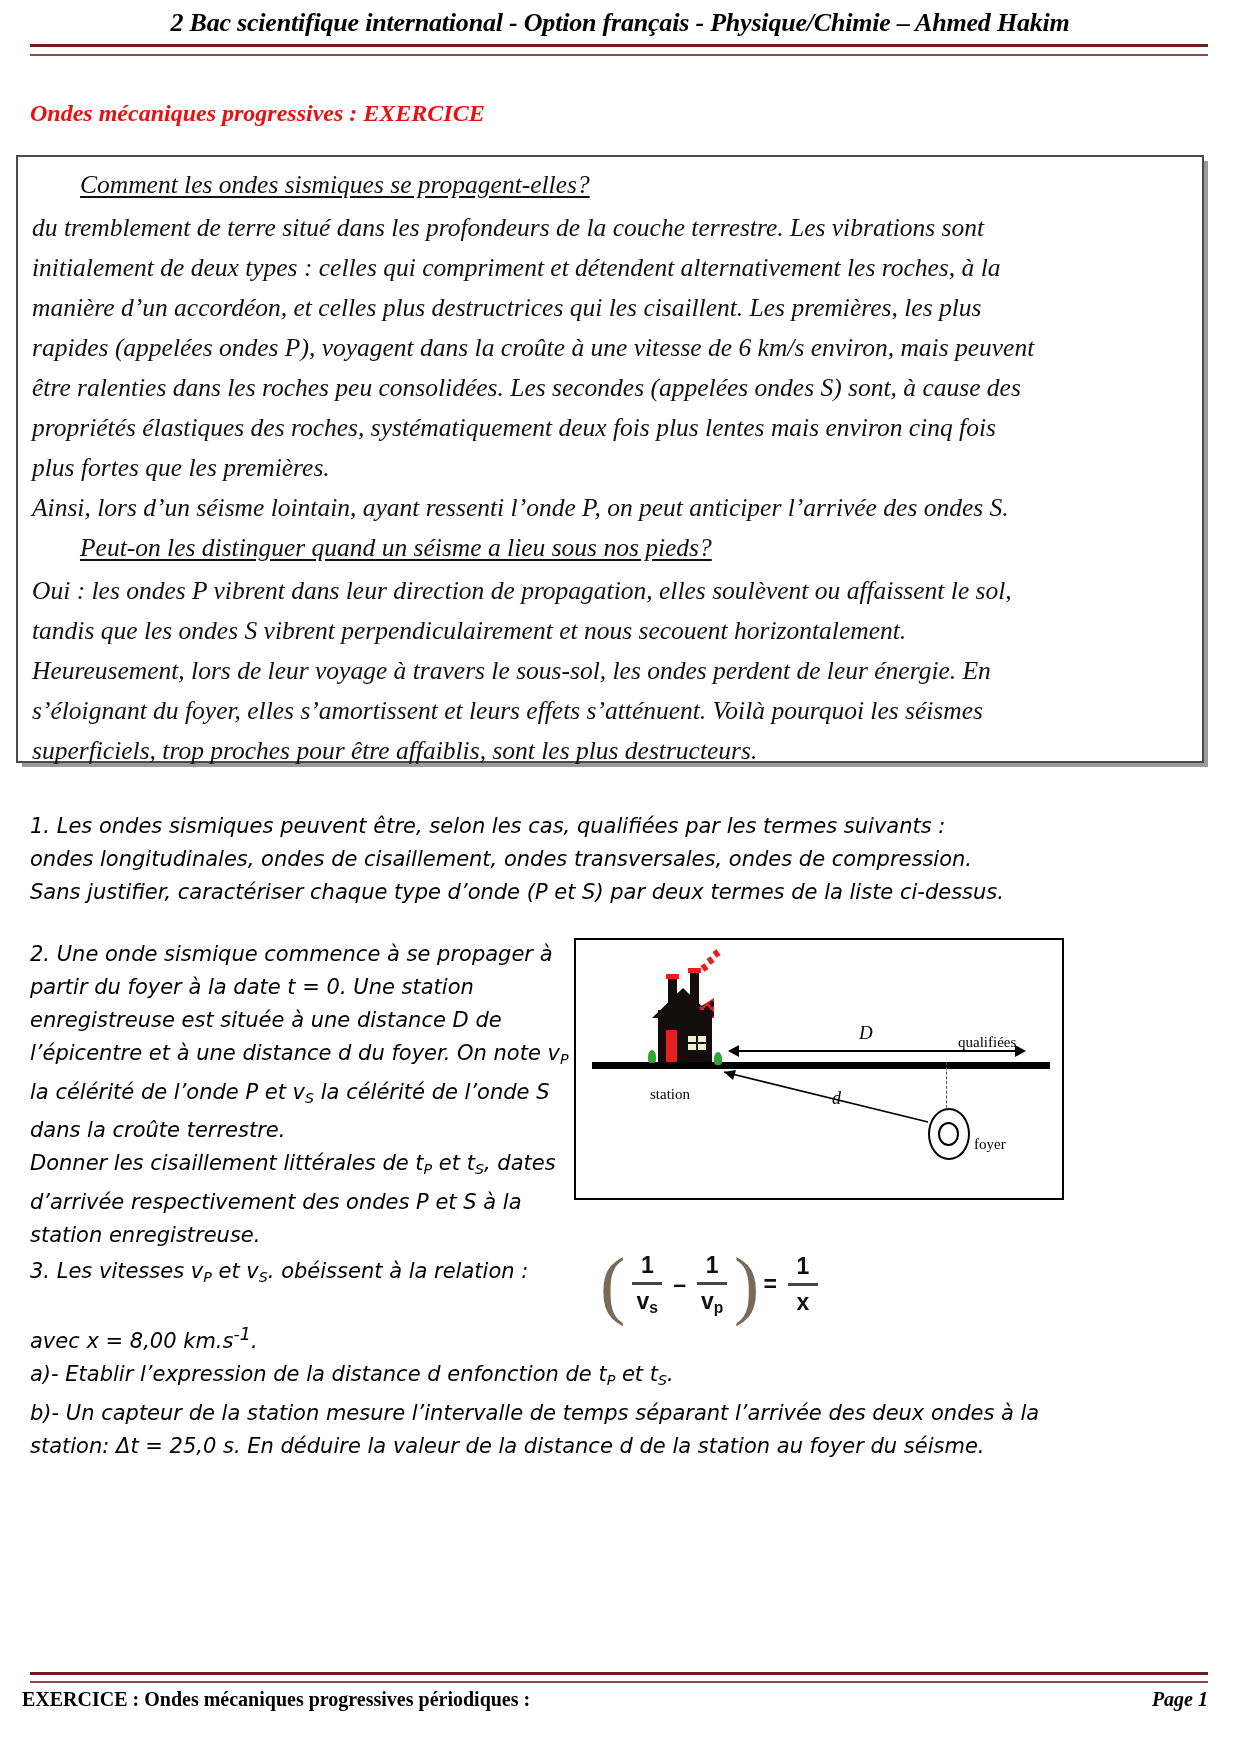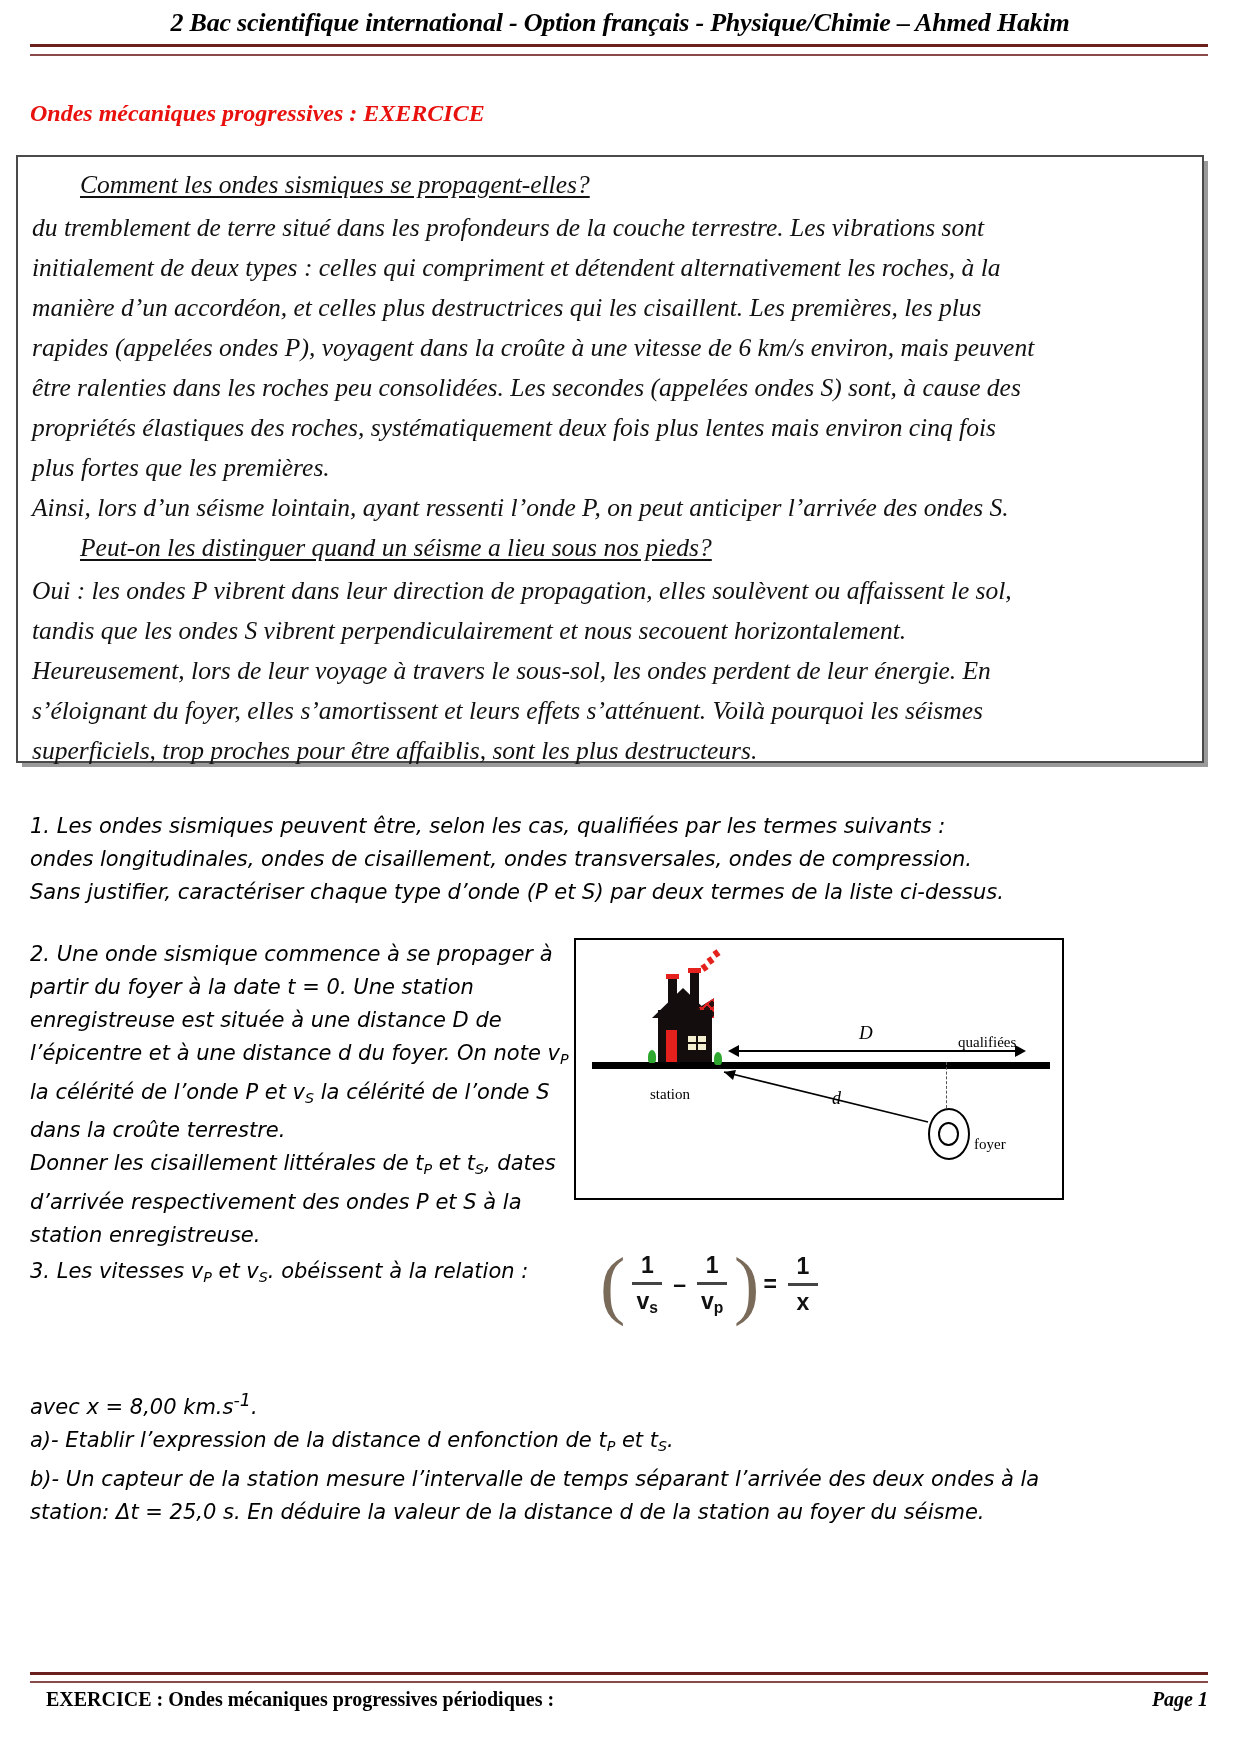--- a/index.html
+++ b/index.html
@@ -392,21 +392,21 @@
     position: absolute;
     left: 30px;
     top: 1672px;
     width: 1178px;
     height: 6px;
     border-top: 3px solid #6b1f1f;
     border-bottom: 2px solid #8a4a4a;
   }
   .footer-left {
     position: absolute;
-    left: 46px;
+    left: 22px;
     top: 1688px;
     font-family: "Liberation Serif", serif;
     font-weight: bold;
     font-size: 20px;
     color: #000;
     white-space: nowrap;
   }
   .footer-right {
     position: absolute;
     right: 32px;
@@ -533,21 +533,21 @@
     <span class="paren">)</span>
     <span class="op">=</span>
     <span class="frac">
       <span class="num">1</span>
       <span class="bar"></span>
       <span class="den">x</span>
     </span>
   </div>
 
   <div class="q-tail">
-    <div class="q-text" style="margin-top:66px;"><span>avec  x = 8,00 km.s</span><sup>-1</sup><span>.</span></div>
+    <div class="q-text" style=""><span>avec  x = 8,00 km.s</span><sup>-1</sup><span>.</span></div>
     <div class="q-text"><span>a)- Etablir l’expression de la distance d enfonction de t</span><sub>P</sub><span> et t</span><sub>S</sub><span>.</span></div>
     <div class="q-text">b)- Un capteur de la station mesure l’intervalle de temps séparant l’arrivée des deux ondes à la</div>
     <div class="q-text">station:  Δt = 25,0 s. En déduire la valeur de la distance d de la station au foyer du séisme.</div>
   </div>
 
   <div class="footer-rule"></div>
   <div class="footer-left">EXERCICE : Ondes mécaniques progressives périodiques :</div>
   <div class="footer-right">Page 1</div>
 
 </div>

